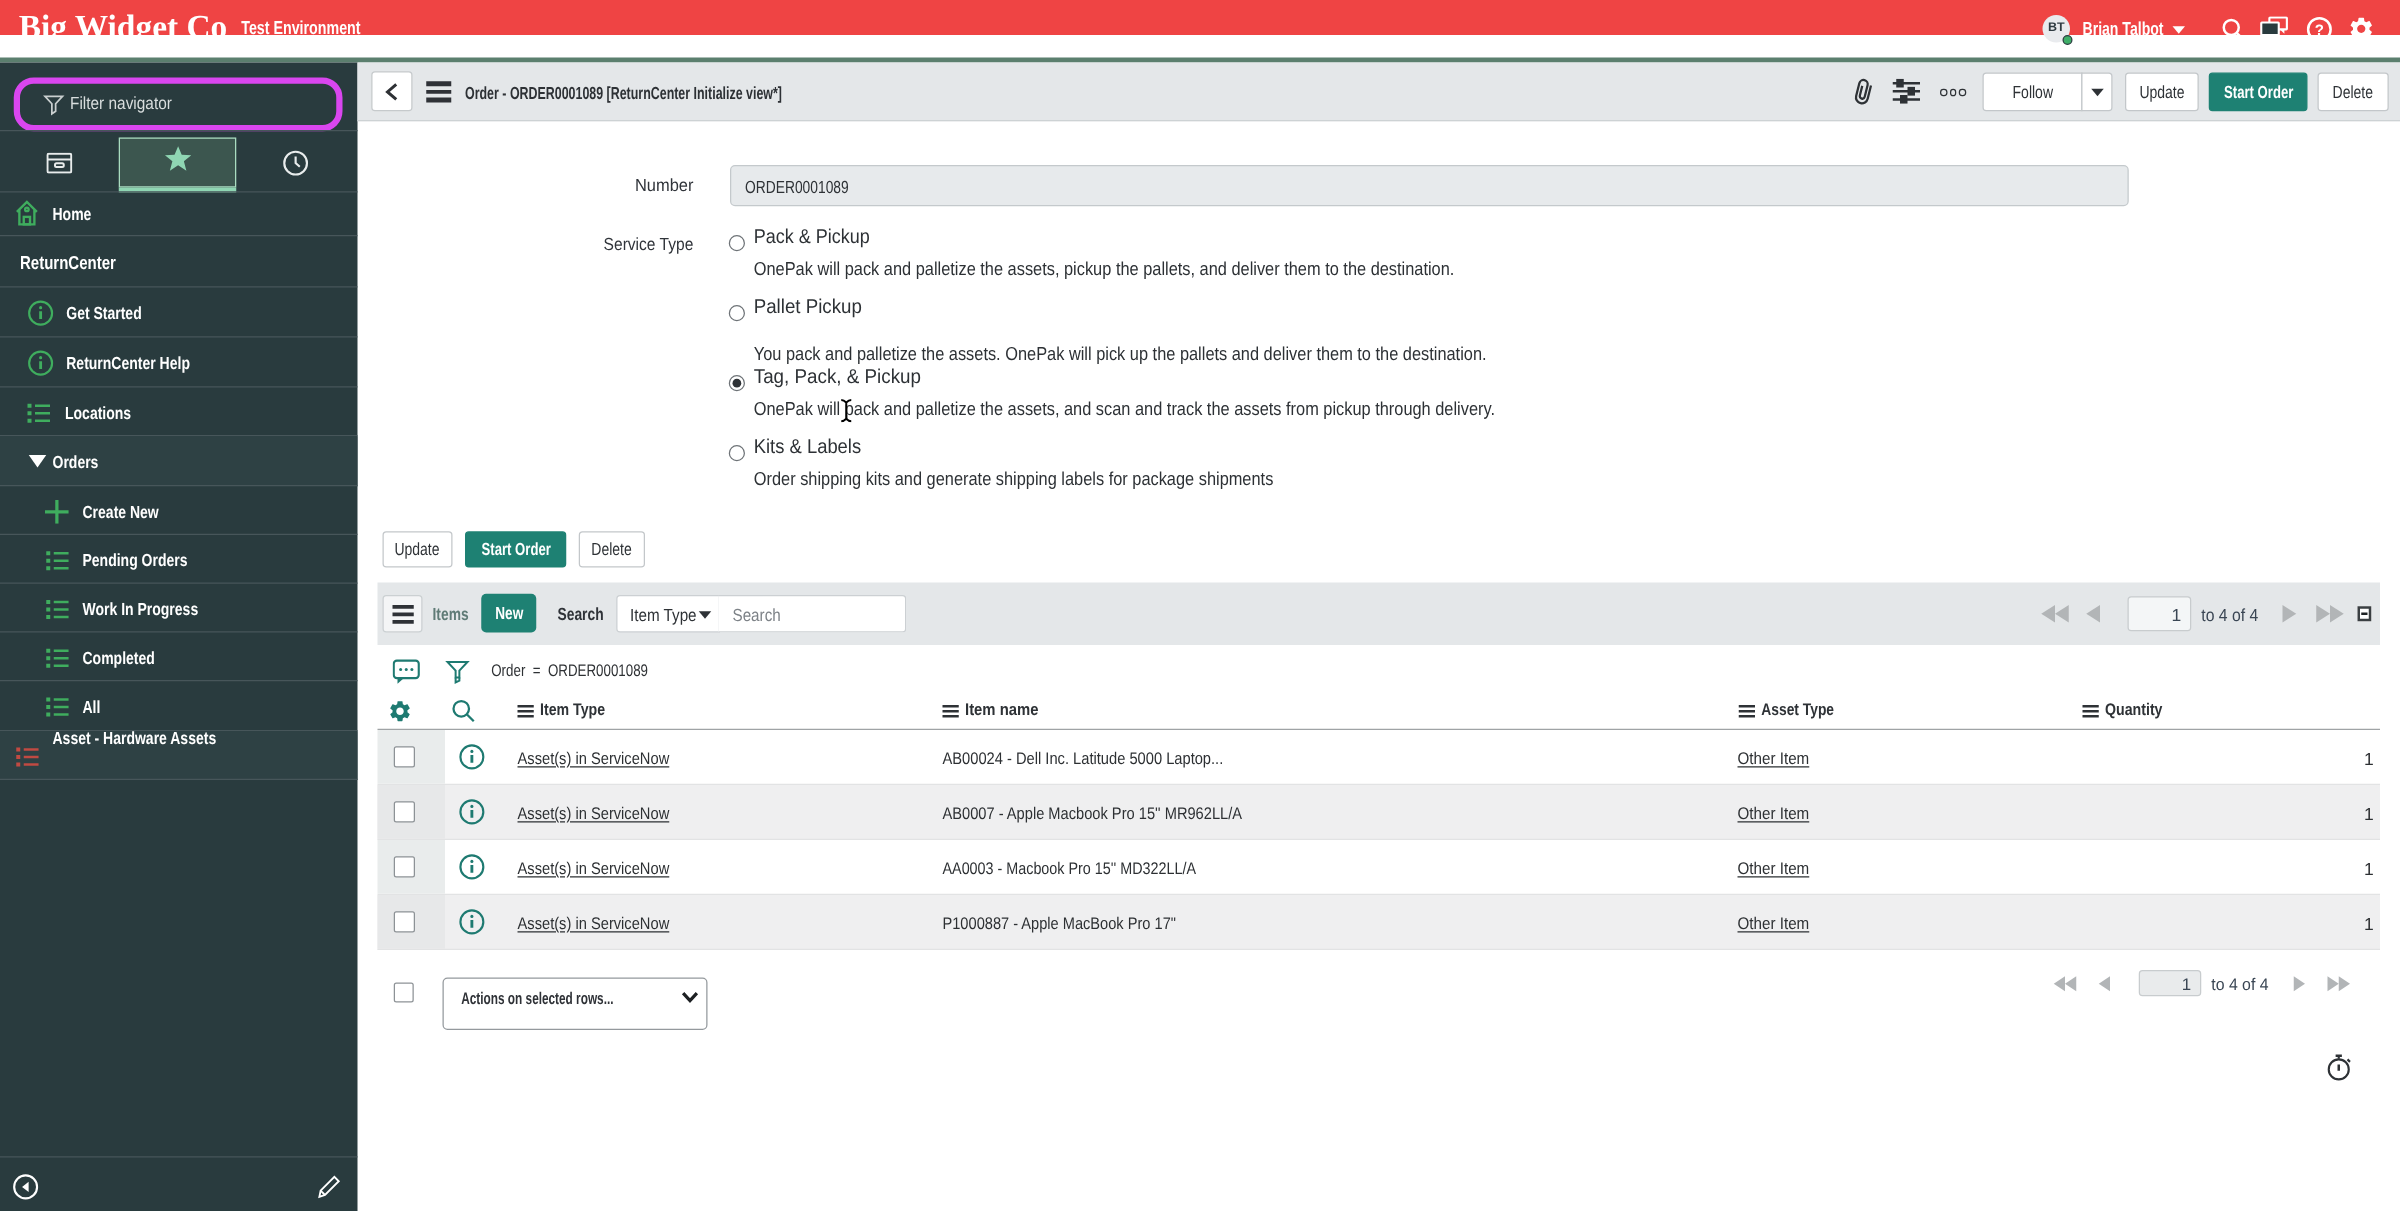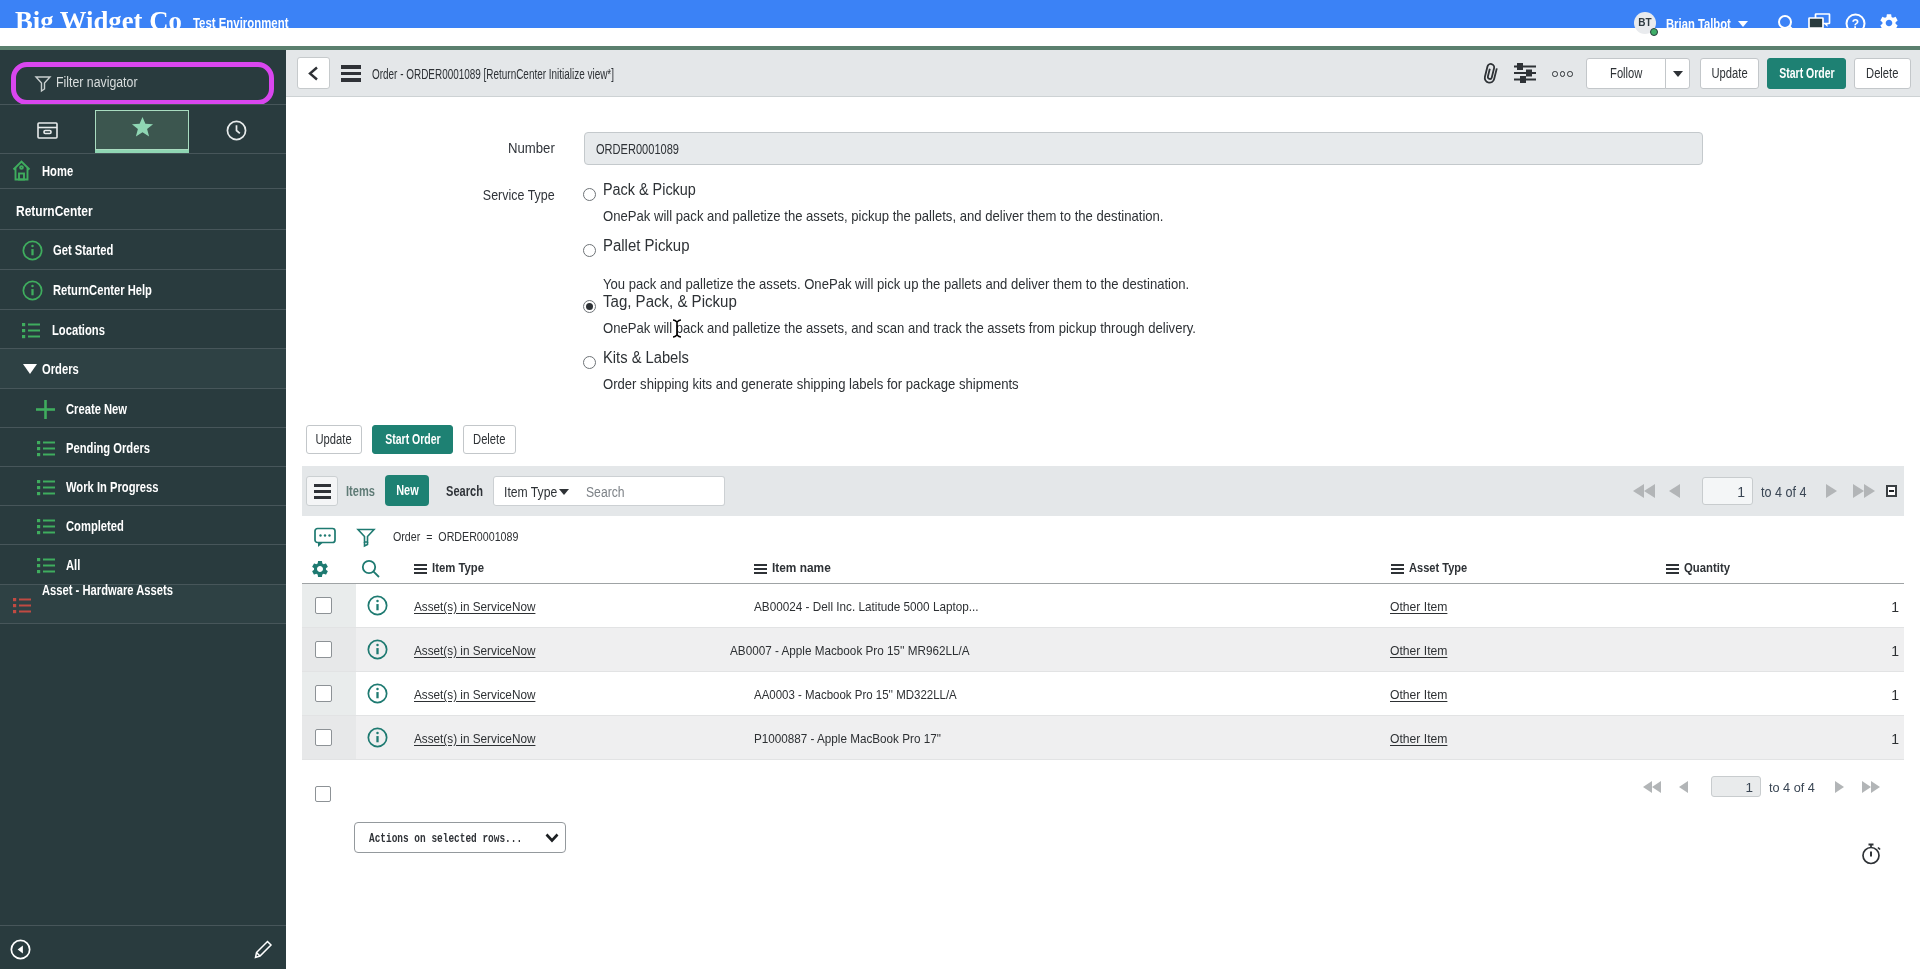--- a/index.html
+++ b/index.html
@@ -4,21 +4,21 @@
 <style>
 * { margin:0; padding:0; box-sizing:border-box; }
 html,body { width:1920px; height:969px; overflow:hidden; background:#fff;
   font-family:"Liberation Sans", sans-serif; }
 .abs { position:absolute; }
 .sx { display:inline-block; transform-origin:0 50%; white-space:nowrap; }
 .sxr { display:inline-block; transform-origin:100% 50%; white-space:nowrap; }
 .sxc { display:inline-block; transform-origin:50% 50%; white-space:nowrap; }
 
 
-#hdr { position:absolute; left:0; top:0; width:1920px; height:28px; background:#3b82f6; }
+#hdr { position:absolute; left:0; top:0; width:1920px; height:28px; background:#ef4444; }
 #logo { position:absolute; left:15px; top:6px; font-family:"Liberation Serif", serif;
   font-weight:700; font-size:27px; color:#fff; }
 #env { position:absolute; left:193px; top:14px; font-size:15px; font-weight:700; color:#fff; }
 #avatar { position:absolute; left:1634px; top:12px; width:22px; height:22px; border-radius:50%;
   background:#e9ebee; color:#2f3b42; font-size:10px; font-weight:700; text-align:center; line-height:22px; }
 #avdot { position:absolute; left:1650px; top:28px; width:8px; height:8px; border-radius:50%;
   background:#3fae68; border:1px solid #293b3e; }
 #uname { position:absolute; left:1666px; top:15px; font-size:15px; font-weight:700; color:#fff; }
 #ucaret { position:absolute; left:1738px; top:21px; width:0; height:0;
   border-left:5px solid transparent; border-right:5px solid transparent; border-top:6px solid #fff; }
@@ -35,21 +35,21 @@
 #tabline { position:absolute; left:95px; top:100px; width:94px; height:4px; background:#8fd6b3; }
 .navrow { position:absolute; left:0; width:286px; border-bottom:1px solid #47565a; }
 .navtxt { position:absolute; font-size:14px; font-weight:700; color:#fff; }
 #sbbot { position:absolute; left:0; top:875px; width:286px; height:44px; border-top:1px solid #47565a; }
 
 
 #chdr { position:absolute; left:286px; top:50px; width:1634px; height:47px; background:#e4e7e9;
   border-bottom:1px solid #cdd2d4; }
 #backbtn { position:absolute; left:297px; top:57px; width:33px; height:32px; background:#fff;
   border:1px solid #c6cacc; border-radius:3px; }
-#ctitle { position:absolute; left:372px; top:66px; font-size:14px; font-weight:400; color:#2d3135; }
+#ctitle { position:absolute; left:372px; top:66px; font-size:14px; font-weight:700; color:#2d3135; }
 .btn { position:absolute; top:58px; height:31px; background:#fff; border:1px solid #c3c7ca;
   border-radius:3px; font-size:14px; color:#2e3236; text-align:center; line-height:29px; }
 .btn.green { background:#1e8173; border-color:#1e8173; color:#fff; font-weight:700; }
 
 
 #numlbl { position:absolute; left:400px; top:140px; width:155px; text-align:right; font-size:14px; color:#30343a; }
 #numinput { position:absolute; left:584px; top:132px; width:1119px; height:33px; background:#e7eaec;
   border:1px solid #c4c9cc; border-radius:4px; }
 #numinput span.t { position:absolute; left:11px; top:8px; font-size:14px; color:#2e3236; }
 #svclbl { position:absolute; left:400px; top:187px; width:155px; text-align:right; font-size:14px; color:#30343a; }
@@ -90,22 +90,22 @@
 .row { position:absolute; left:302px; width:1602px; height:44px; border-bottom:1px solid #e2e3e4; }
 .row .cbcell { position:absolute; left:0; top:0; width:54px; height:43px; background:#e9ecec; }
 .row .cb { position:absolute; left:13px; top:13px; width:17px; height:17px; background:#fff;
   border:1px solid #8d9296; border-radius:2px; }
 .row .link { position:absolute; top:15px; font-size:13.5px; color:#2d3033; }
 .row .link .sx { text-decoration:underline; text-underline-offset:2px; }
 .row .plain { position:absolute; top:15px; font-size:13.5px; color:#2d3033; }
 .qty { position:absolute; top:15px; width:60px; text-align:right; font-size:14px; color:#2d3033; }
 
 
-#actsel { position:absolute; left:354px; top:822px; width:212px; height:31px; background:#fff;
-  border:1px solid #94999d; border-radius:4px;font-family:Liberation Mono, monospace; }
+#actsel { position:absolute; left:354px; top:782px; width:212px; height:42px; background:#fff;
+  border:1px solid #94999d; border-radius:4px; }
 #actsel span.t { position:absolute; left:14px; top:8px; font-size:13.5px; font-weight:700; color:#2f3237; }
 #bcb { position:absolute; left:315px; top:786px; width:16px; height:16px; background:#fff;
   border:1px solid #8d9296; border-radius:2px; }
 </style>
 </head>
 <body>
 <div id="hdr">
   <div id="logo"><span class="sx" style="transform:scaleX(.99)">Big Widget Co</span></div>
   <div id="env"><span class="sx" style="transform:scaleX(.76)">Test Environment</span></div>
   <div id="avatar">BT</div>
@@ -415,21 +415,21 @@
   </div>
     <div class="row" style="top:628px;background:#efeff0">
     <div class="cbcell" style="background:#e7e8e9"></div>
     <div class="cb"></div>
     <svg class="abs" style="left:65px;top:11px" width="21" height="21" viewBox="0 0 22 22" fill="none" stroke="#1e7a71" stroke-width="1.8">
         <circle cx="11" cy="11" r="9.6"></circle>
         <circle cx="11" cy="6.4" r="1.3" fill="#1e7a71" stroke="none"></circle>
         <line x1="11" y1="9.5" x2="11" y2="16" stroke-width="2.4"></line>
       </svg>
     <div class="link" style="left:112px"><span class="sx" style="transform:scaleX(.87)">Asset(s) in ServiceNow</span></div>
-    <div class="plain" style="left:428px"><span class="sx" style="transform:scaleX(0.868)">AB0007 - Apple Macbook Pro 15'' MR962LL/A</span></div>
+    <div class="plain" style="left:452px"><span class="sx" style="transform:scaleX(0.868)">AB0007 - Apple Macbook Pro 15'' MR962LL/A</span></div>
     <div class="link" style="left:1088px"><span class="sx" style="transform:scaleX(.9)">Other Item</span></div>
     <div class="qty" style="left:1537px">1</div>
   </div>
     <div class="row" style="top:672px;background:#fff">
     <div class="cbcell" style="background:#e9ecec"></div>
     <div class="cb"></div>
     <svg class="abs" style="left:65px;top:11px" width="21" height="21" viewBox="0 0 22 22" fill="none" stroke="#1e7a71" stroke-width="1.8">
         <circle cx="11" cy="11" r="9.6"></circle>
         <circle cx="11" cy="6.4" r="1.3" fill="#1e7a71" stroke="none"></circle>
         <line x1="11" y1="9.5" x2="11" y2="16" stroke-width="2.4"></line>

